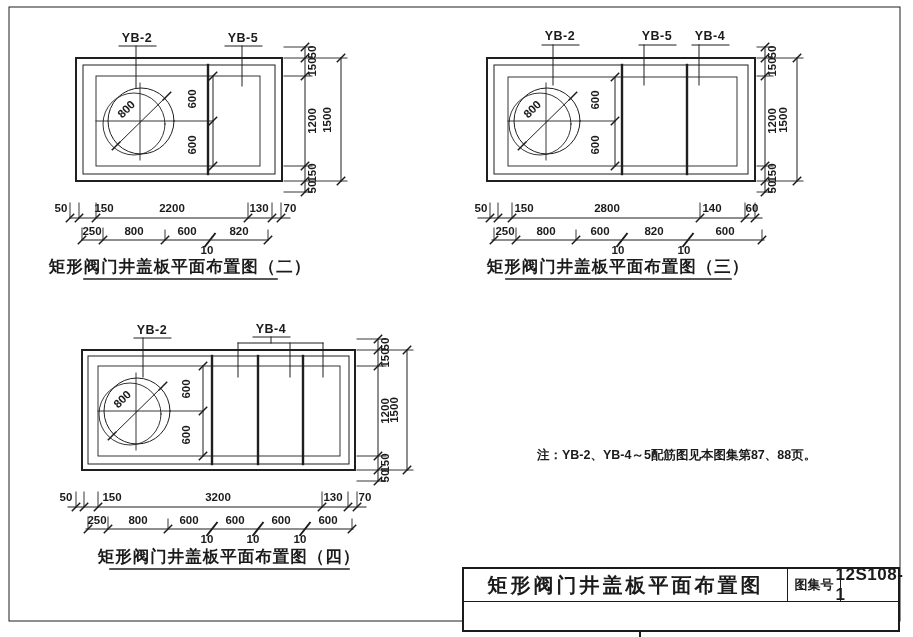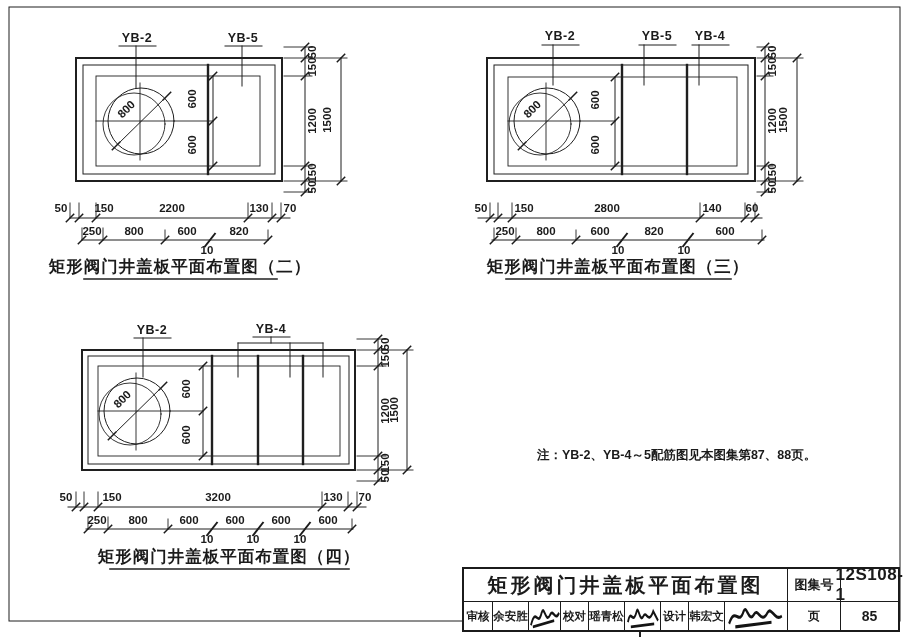--- a/index.html
+++ b/index.html
@@ -363,40 +363,15 @@
 
   <text class="note" x="537" y="459">注：YB-2、YB-4～5配筋图见本图集第87、88页。</text>
 </svg>
 
 <div id="titleblock">
   <div id="tb-row1">
     <div class="tb-cell tb-title">矩形阀门井盖板平面布置图</div>
     <div class="tb-cell tb-atlas-label">图集号</div>
     <div class="tb-cell tb-atlas-no">12S108-1</div>
   </div>
-  <div id="tb-row2">
-    <div class="tb-cell tb-small-label">审核</div>
-    <div class="tb-cell tb-name">余安胜</div>
-    <div class="tb-cell tb-sig">
-      <svg class="sig-svg" viewBox="0 0 32 18" preserveAspectRatio="none">
-        <path d="M2 15 C7 2 9 17 13 7 C16 1 17 15 22 8 C25 4 27 13 31 7 M4 16 L26 12" stroke="#141414" stroke-width="1.8" fill="none"></path>
-      </svg>
-    </div>
-    <div class="tb-cell tb-small-label">校对</div>
-    <div class="tb-cell tb-name">瑶青松</div>
-    <div class="tb-cell tb-sig2">
-      <svg class="sig-svg" viewBox="0 0 36 18" preserveAspectRatio="none">
-        <path d="M3 13 C6 3 8 16 12 6 C14 2 15 14 19 9 C22 5 24 15 29 6 L34 12 M6 16 L30 14" stroke="#141414" stroke-width="1.8" fill="none"></path>
-      </svg>
-    </div>
-    <div class="tb-cell tb-small-label">设计</div>
-    <div class="tb-cell tb-name">韩宏文</div>
-    <div class="tb-cell tb-sig3">
-      <svg class="sig-svg" viewBox="0 0 60 18" preserveAspectRatio="none">
-        <path d="M4 14 C10 2 13 16 18 6 C21 1 23 14 28 8 C32 3 35 15 41 7 C45 2 48 13 55 9 M10 16 L45 13" stroke="#141414" stroke-width="2" fill="none"></path>
-      </svg>
-    </div>
-    <div class="tb-cell tb-page-label">页</div>
-    <div class="tb-cell tb-page-no">85</div>
-  </div>
 </div>
 
 </div>
 
 </body></html>

